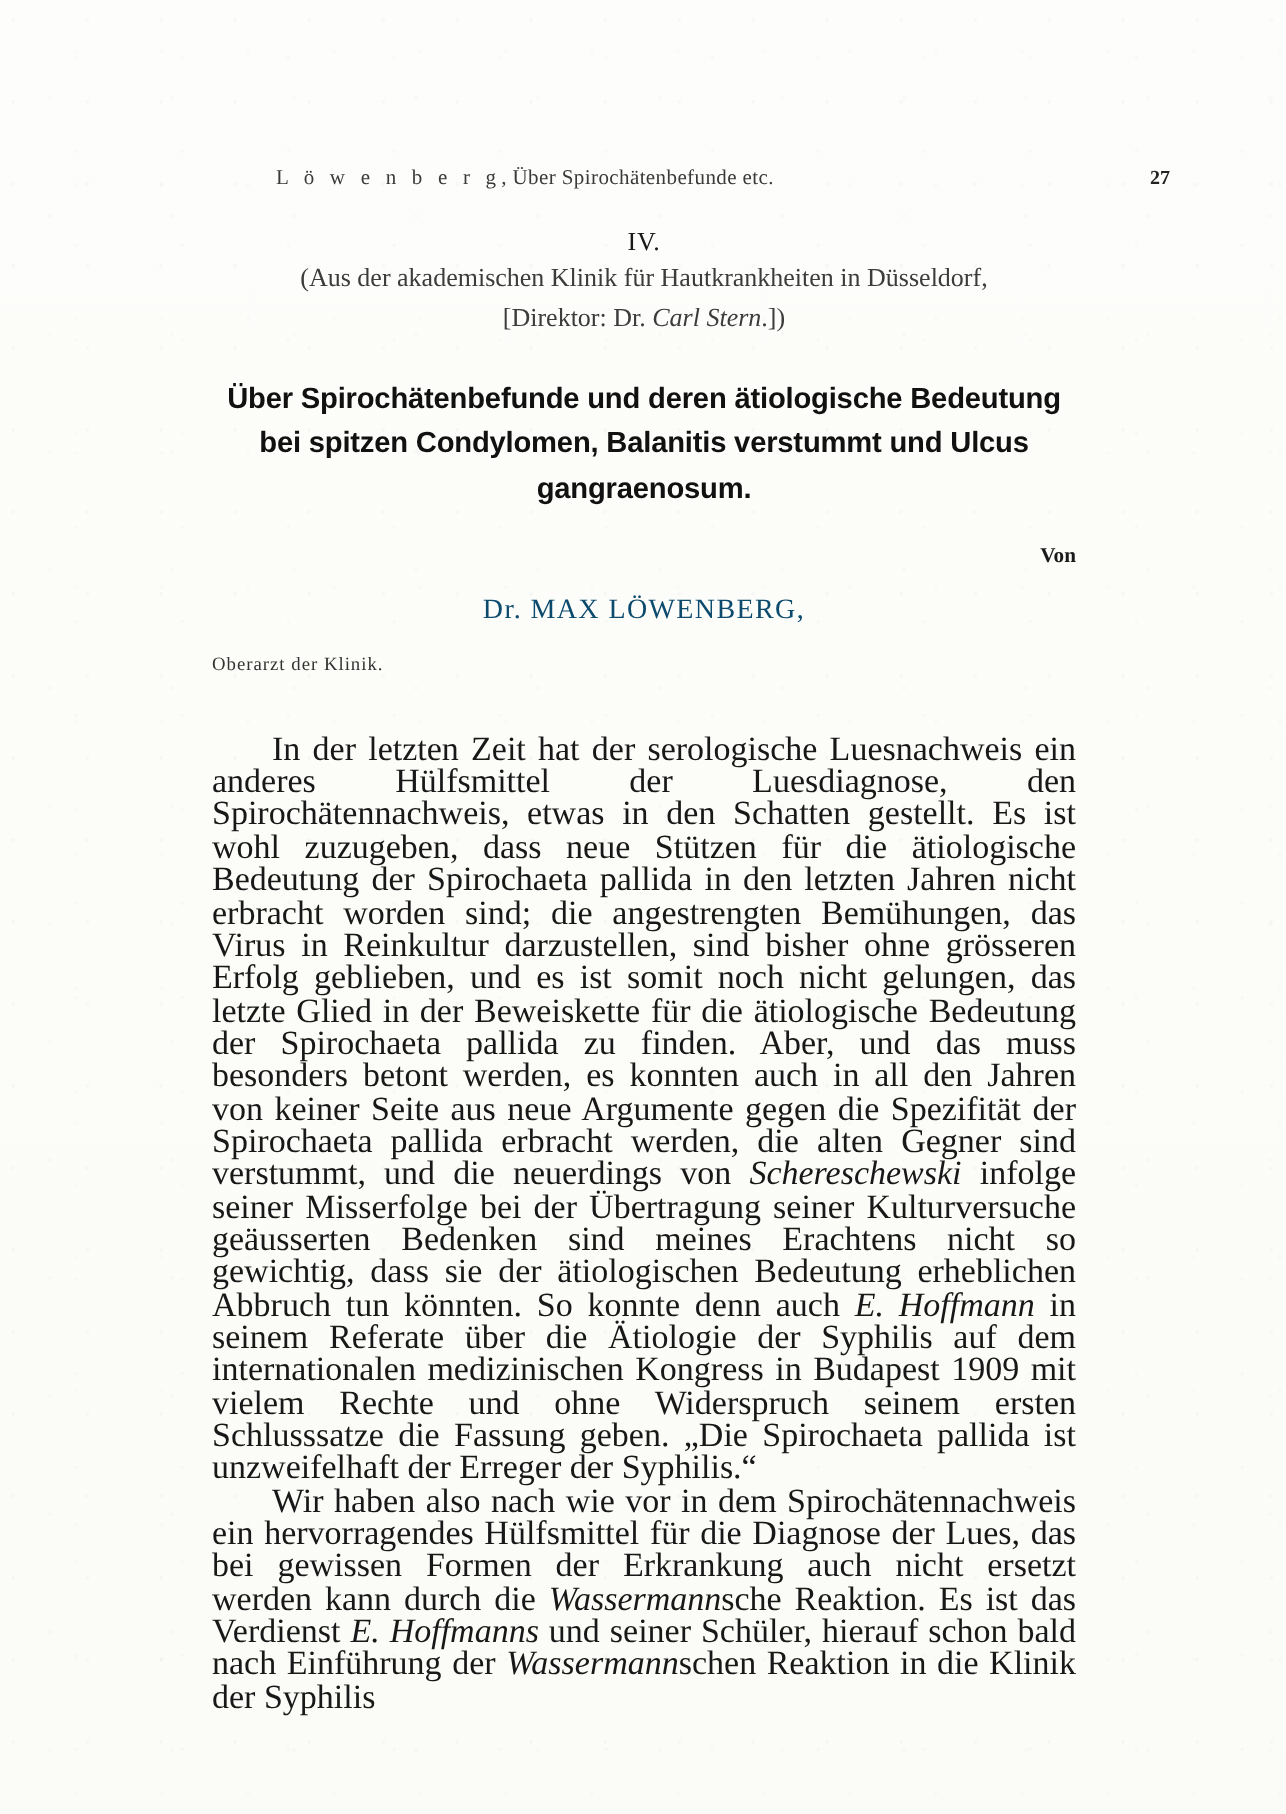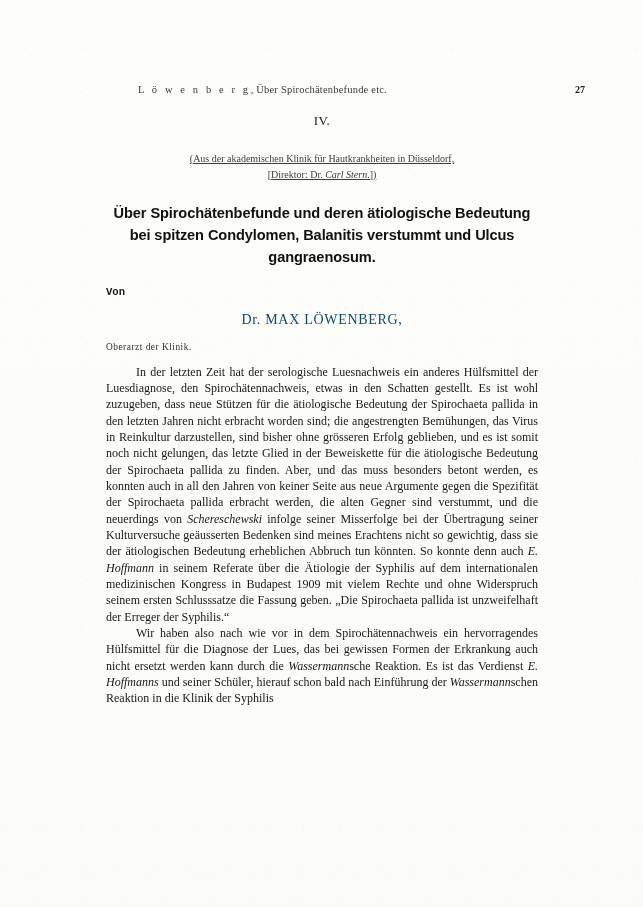--- a/index.html
+++ b/index.html
@@ -64,64 +64,61 @@
   
   .section-num {
     text-align: center;
     font-size: 13px;
     font-weight: normal;
     margin-top: 113px;
     letter-spacing: 0.4px;
   }
   .provenance {
     text-align: center;
-    font-size: 10px;
+    font-size: 13px;
     color: #3c3c3c;
-    margin-top: 22px;
     line-height: 1.55;
-    text-decoration: underline;
   }
   .provenance .ital { font-style: italic; }
 
   .doc-title {
     text-align: center;
     font-family: "Liberation Sans", "DejaVu Sans", sans-serif;
     font-size: 14.6px;
     font-weight: bold;
     line-height: 1.52;
     margin-top: 20px;
     letter-spacing: -0.1px;
     color: #111;
   }
   .byline-von {
-    text-align: left;
+    text-align: right;
     font-size: 10.6px;
     font-weight: bold;
     margin-top: 17px;
-    font-family: Liberation Mono, monospace;
   }
   .byline-name {
     text-align: center;
     font-size: 14px;
     margin-top: 14px;
     letter-spacing: 0.7px;
     color: #0c4a6e;
   }
   .byline-role {
     text-align: left;
     font-size: 9.4px;
     margin-top: 14px;
     letter-spacing: 0.5px;
     color: #333;
   }
 
   
   .body-text {
-    margin-top: 12px;
-    font-size: 12px;
+    margin-top: 29px;
+    font-size: 17px;
     line-height: 16.35px;
     text-align: justify;
     text-justify: inter-word;
     color: #181818;
     hyphens: manual;
   }
   .body-text p {
     margin: 0;
     text-indent: 30px;
   }

